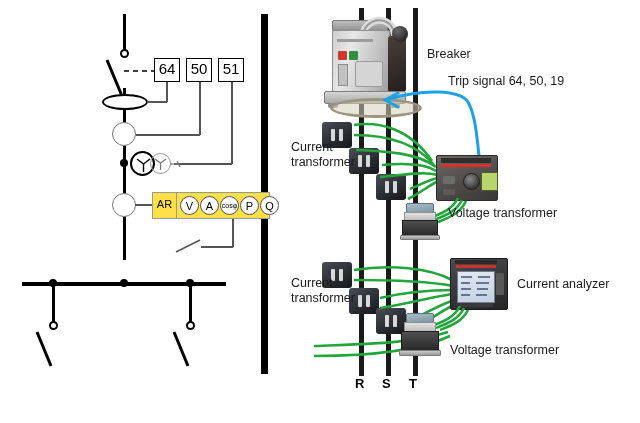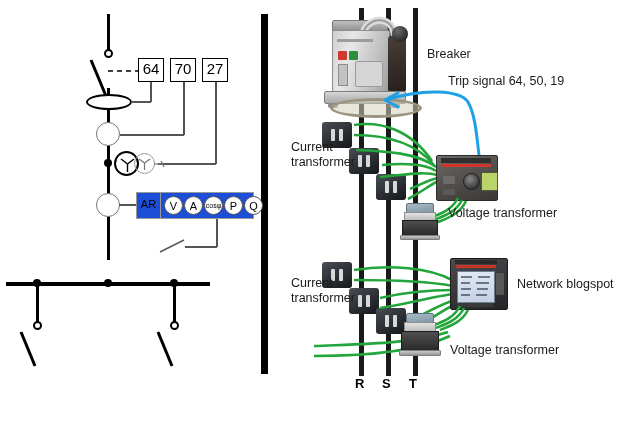--- a/index.html
+++ b/index.html
@@ -63,21 +63,21 @@
     background: #fff;
     box-sizing: border-box;
     text-align: center;
     font-size: 15px;
     color: #000;
     font-family: "Liberation Sans", sans-serif;
     line-height: 20px;
   }
   .meter-panel {
     border: 1px solid #999;
-    background: #1d4ed8;
+    background: #fde047;
     box-sizing: border-box;
   }
   .meter-ar {
     border-right: 1px solid #999;
     box-sizing: border-box;
     font-size: 11px;
     text-align: center;
     line-height: 22px;
     color: #000;
   }
@@ -220,21 +220,21 @@
   }
   svg { overflow: visible; }
 </style>
 </head>
 <body>
 
 <div class="stage">
 
   <div class="abs divider"></div>
 
-  <div class="abs" style="left:0;top:0;width:260px;height:400px;">
+  <div class="abs" style="left:16px;top:0;width:260px;height:400px;">
 
     <div class="abs wire-v" style="left:107px;top:14px;height:36px;"></div>
 
     <div class="abs earth-circle" style="left:104px;top:49px;"></div>
 
     <svg class="abs" style="left:86px;top:52px;width:40px;height:48px;">
       <line x1="20" y1="44" x2="5" y2="8" stroke="#000" stroke-width="3"></line>
     </svg>
 
     <svg class="abs" style="left:108px;top:68px;width:36px;height:6px;">
@@ -242,24 +242,24 @@
     </svg>
 
     <div class="abs wire-v" style="left:107px;top:88px;height:172px;"></div>
 
     <div class="abs ellipse-ct" style="left:86px;top:94px;width:46px;height:16px;"></div>
 
     <div class="abs relay-box" style="left:138px;top:58px;width:26px;height:24px;">
       <span>64</span>
     </div>
     <div class="abs relay-box" style="left:170px;top:58px;width:26px;height:24px;">
-      <span>70</span>
+      <span>50</span>
     </div>
     <div class="abs relay-box" style="left:202px;top:58px;width:26px;height:24px;">
-      <span>27</span>
+      <span>51</span>
     </div>
 
     <div class="abs thinwire-v" style="left:150px;top:82px;height:20px;"></div>
     <div class="abs thinwire-h" style="left:131px;top:101px;width:20px;"></div>
 
     <div class="abs thinwire-v" style="left:183px;top:82px;height:53px;"></div>
     <div class="abs thinwire-h" style="left:120px;top:134px;width:64px;"></div>
 
     <div class="abs thinwire-v" style="left:215px;top:82px;height:82px;"></div>
     <div class="abs thinwire-h" style="left:158px;top:163px;width:58px;"></div>
@@ -464,21 +464,21 @@
             <line x1="3" y1="17" x2="13" y2="17"></line>
             <line x1="19" y1="17" x2="30" y2="17"></line>
             <line x1="3" y1="23" x2="12" y2="23"></line>
             <line x1="18" y1="23" x2="29" y2="23"></line>
           </g>
         </svg>
       </div>
       <div class="abs" style="left:45px;top:14px;width:8px;height:22px;background:#575757;border-radius:1px;"></div>
       <div class="abs" style="left:6px;top:44px;width:36px;height:4px;background:#3a3a3a;"></div>
     </div>
-    <div class="abs pic-label" style="left:217px;top:277px;">Network blogspot</div>
+    <div class="abs pic-label" style="left:217px;top:277px;">Current analyzer</div>
 
     <svg class="abs" style="left:110px;top:300px;width:80px;height:44px;">
       <g stroke="#22a53a" stroke-width="2.6" fill="none">
         <path d="M50 6 C 44 18, 32 22, 22 26"></path>
         <path d="M54 8 C 48 20, 36 24, 26 28"></path>
         <path d="M58 10 C 52 22, 40 26, 30 30"></path>
       </g>
     </svg>
 
     <div class="abs vt-dev-top" style="left:106px;top:313px;width:28px;height:10px;border-radius:2px;"></div>

